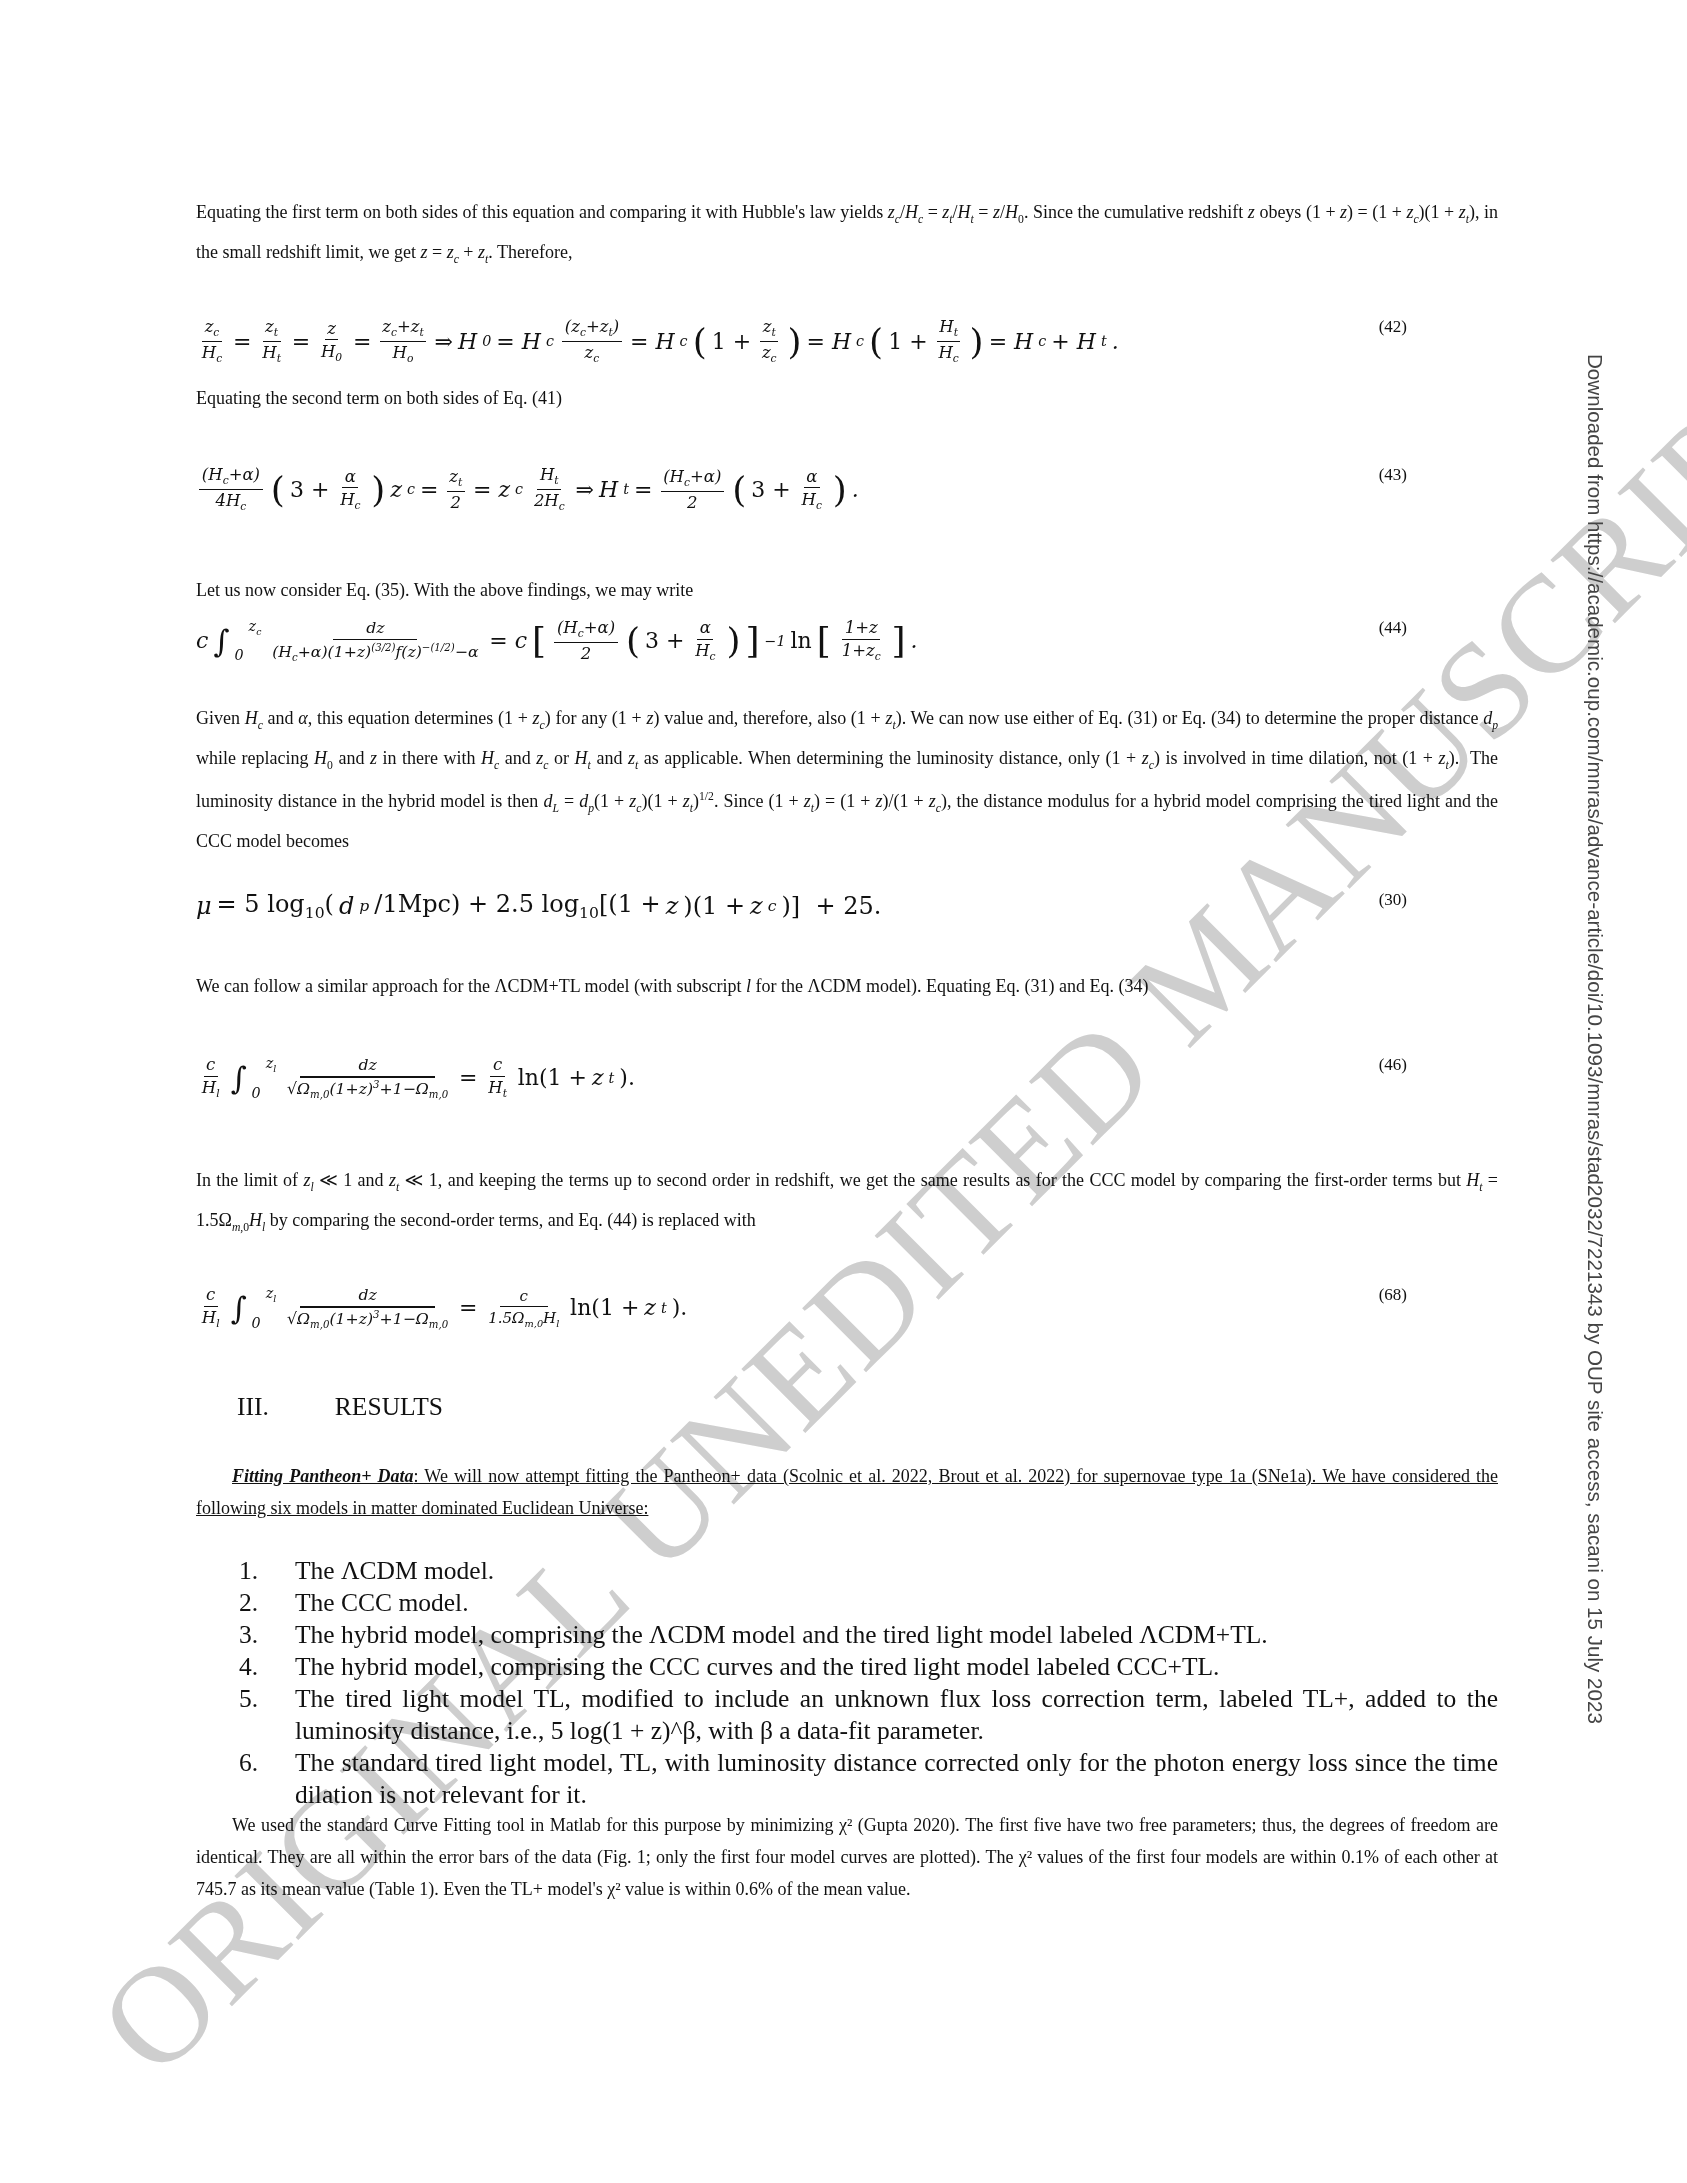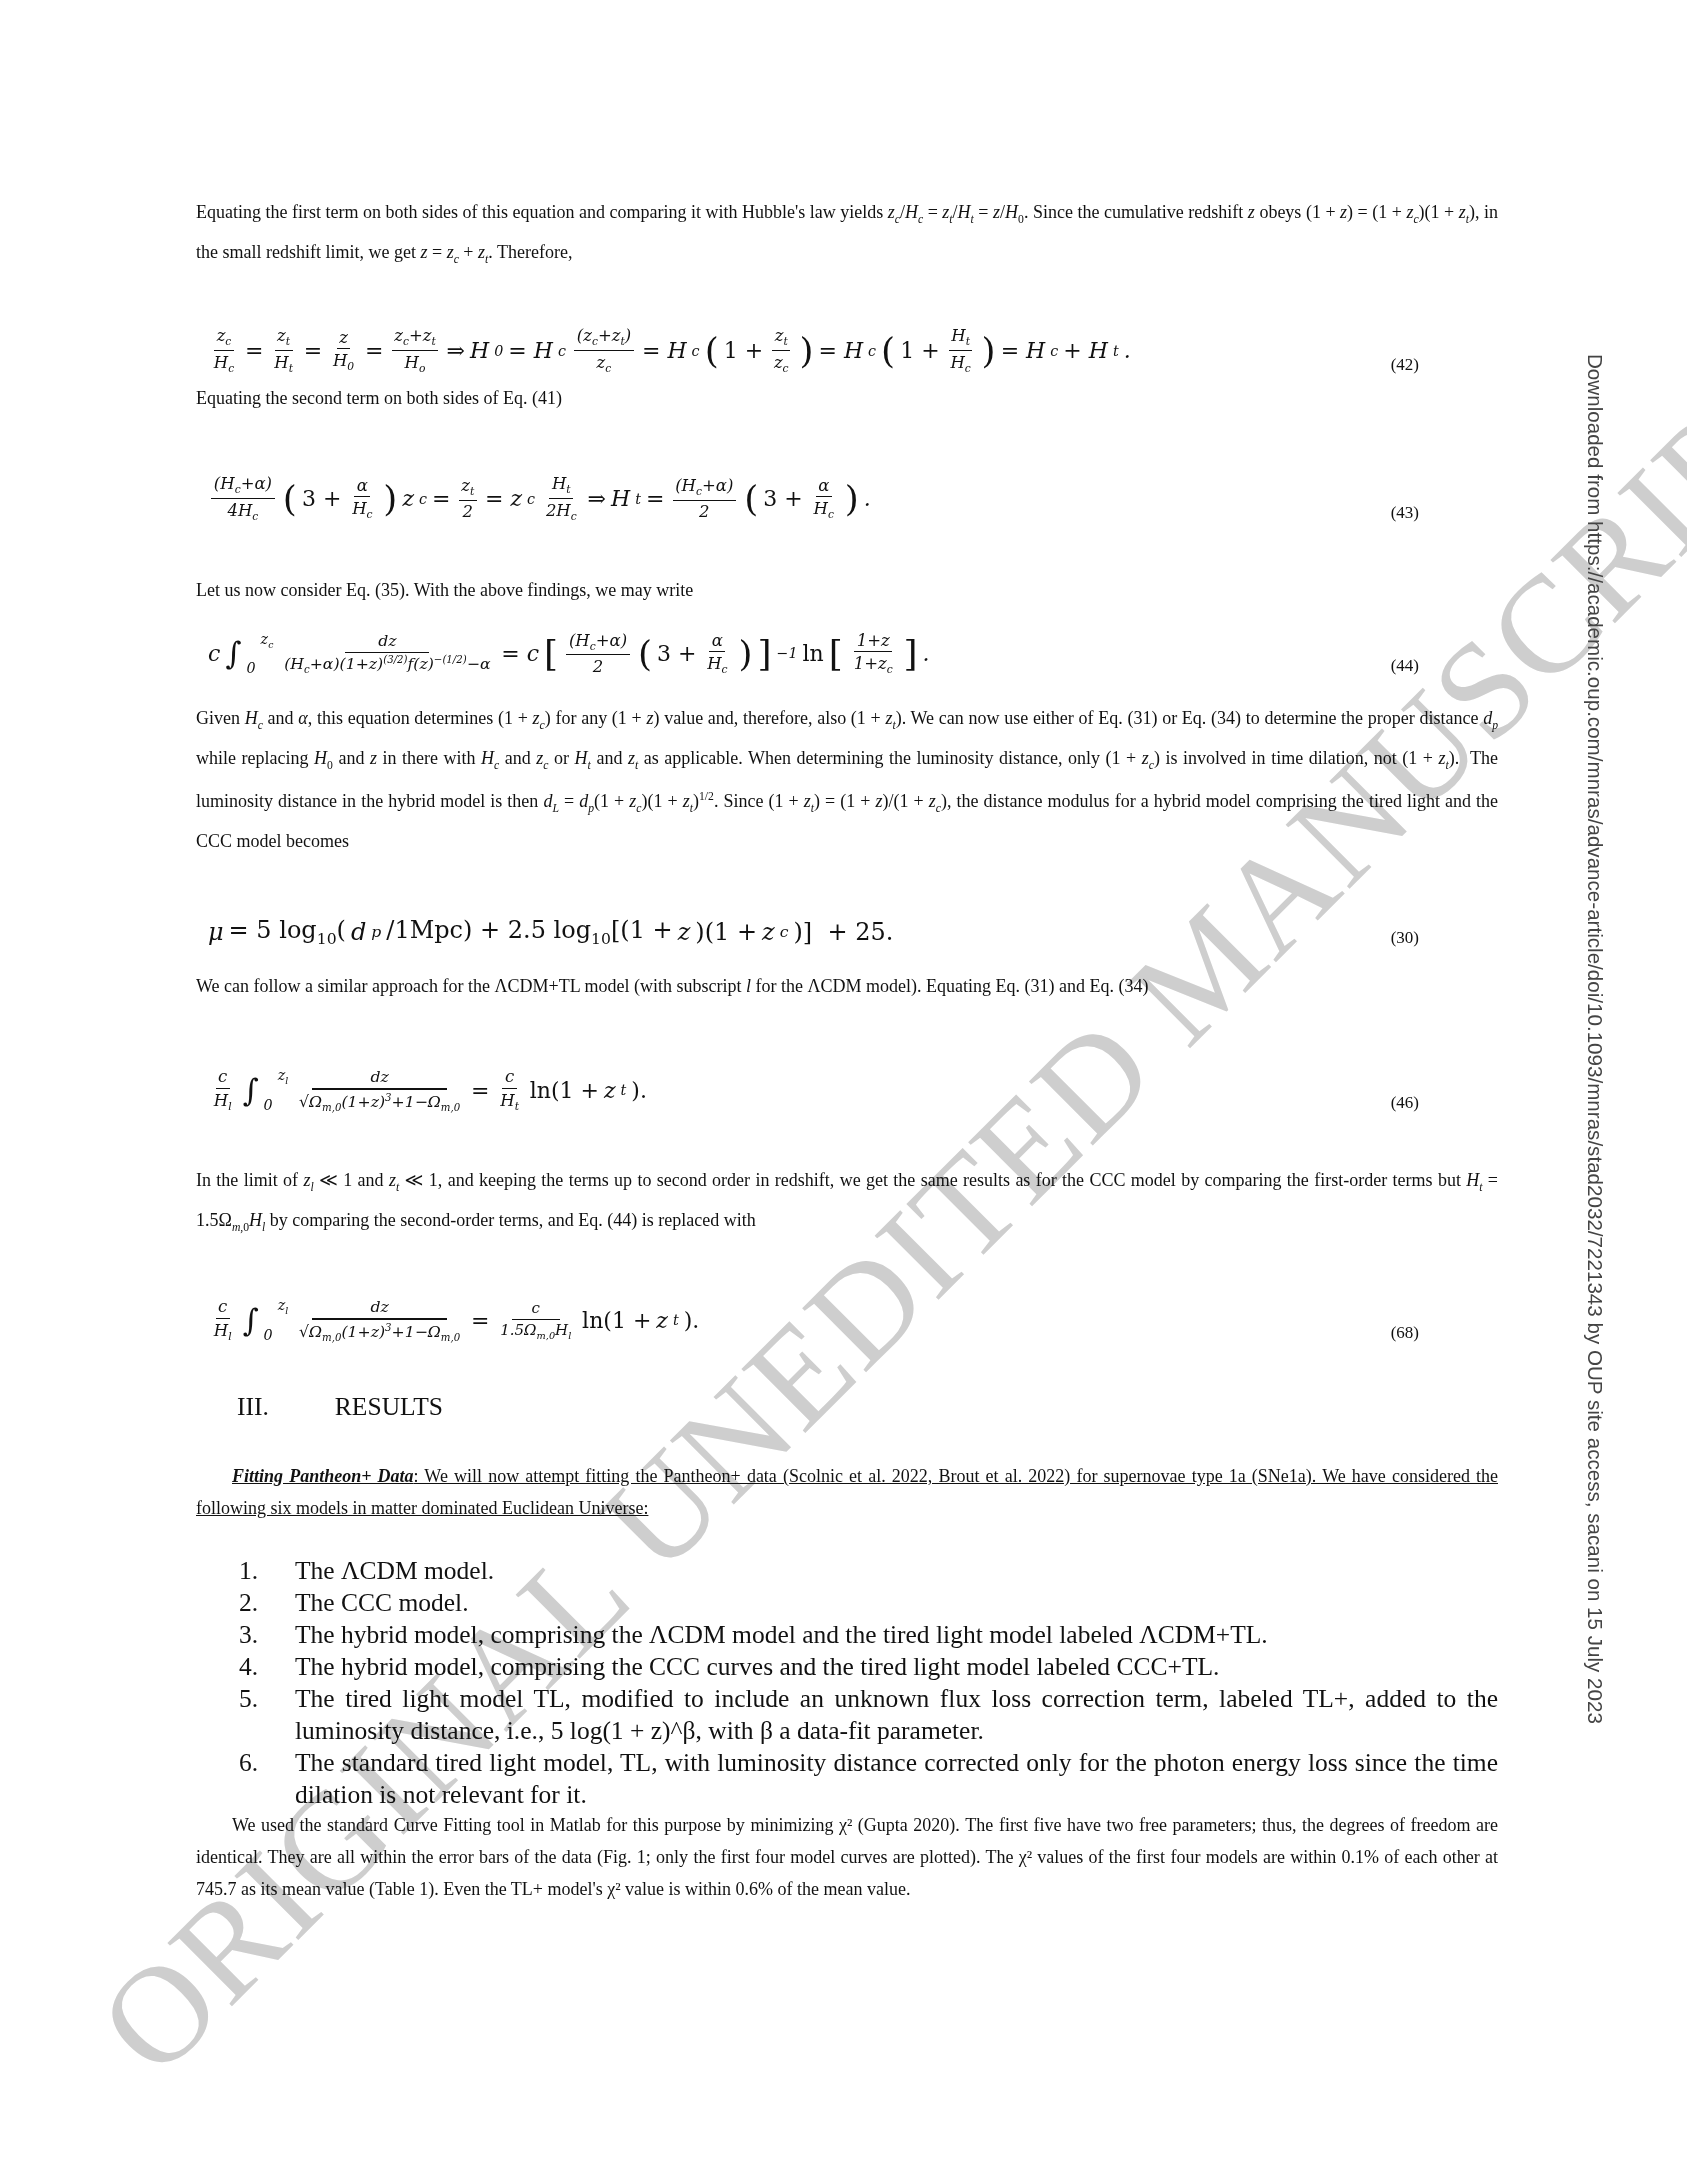--- a/index.html
+++ b/index.html
@@ -2,21 +2,21 @@
 <html style="font-size:13px"><head>
 <meta charset="utf-8">
 <style>
   html, body { margin:0; padding:0; background:#ffffff; }
   body { width:1687px; height:2183px; position:relative; overflow:hidden;
          font-family:"Liberation Serif", "DejaVu Serif", serif; color:#111; }
   .page { position:absolute; left:0; top:0; width:1687px; height:2183px; }
   .para { position:absolute; left:196px; width:1302px; font-size:18px; line-height:32px;
           text-align:justify; text-align-last:left; }
   .eq { position:absolute; left:196px; width:1302px; height:58px; font-size:25.5px;
-        display:flex; align-items:flex-end;margin-left:12px; }
+        display:flex; align-items:flex-start; }
   .eq .math { font-family:"DejaVu Serif", serif; font-size:22px; font-style:italic; white-space:nowrap;
               display:flex; align-items:center; gap:5px; }
   .eq .num { position:absolute; right:91px; font-size:17px; }
   .frac { display:inline-flex; flex-direction:column; align-items:center; vertical-align:middle;
           font-size:16.5px; margin:0 3.3px; }
   .frac .n { padding:0 2.5px 1.6px; border-bottom:1.6px solid #111; }
   .frac .d { padding:1.6px 2.5px 0; }
   .big { font-size:36px; font-style:normal; }
   .up { font-style:normal; }
   sub, sup { font-size:65%; }

